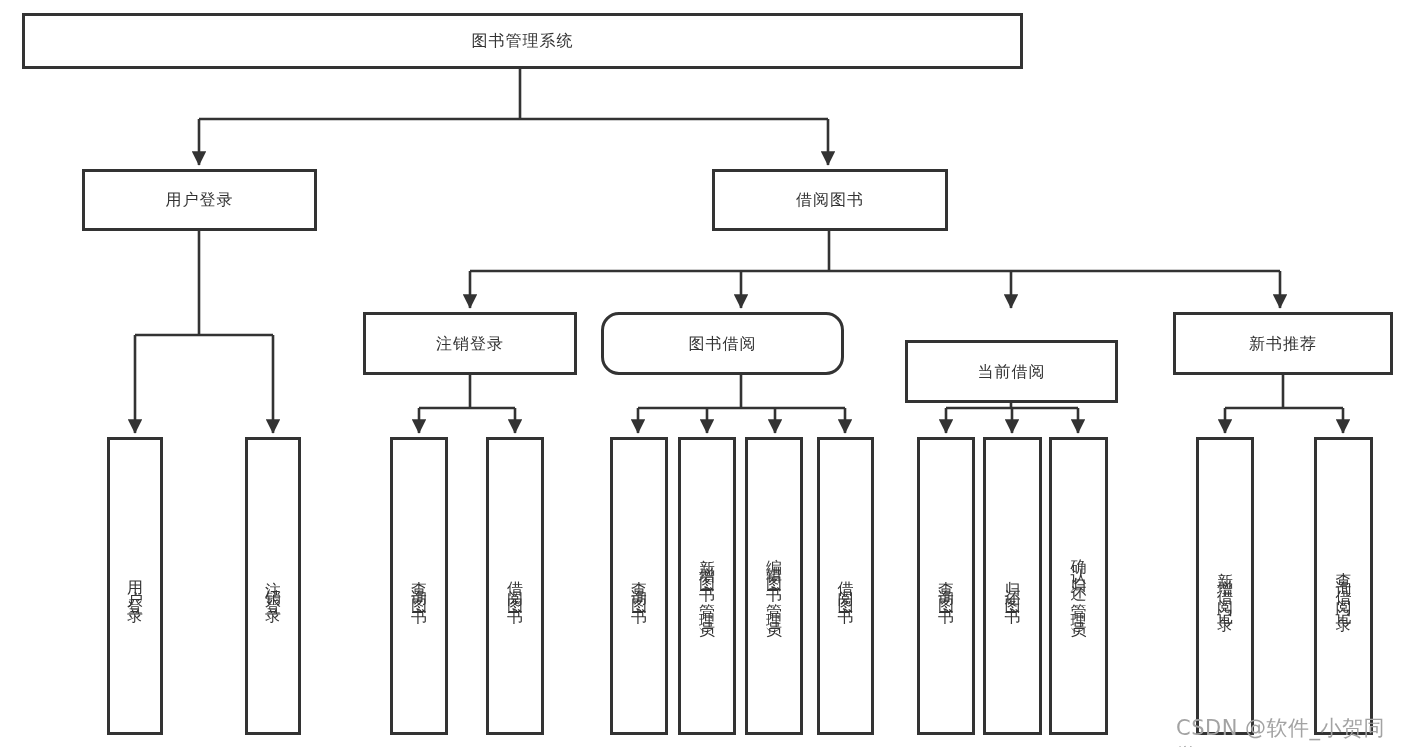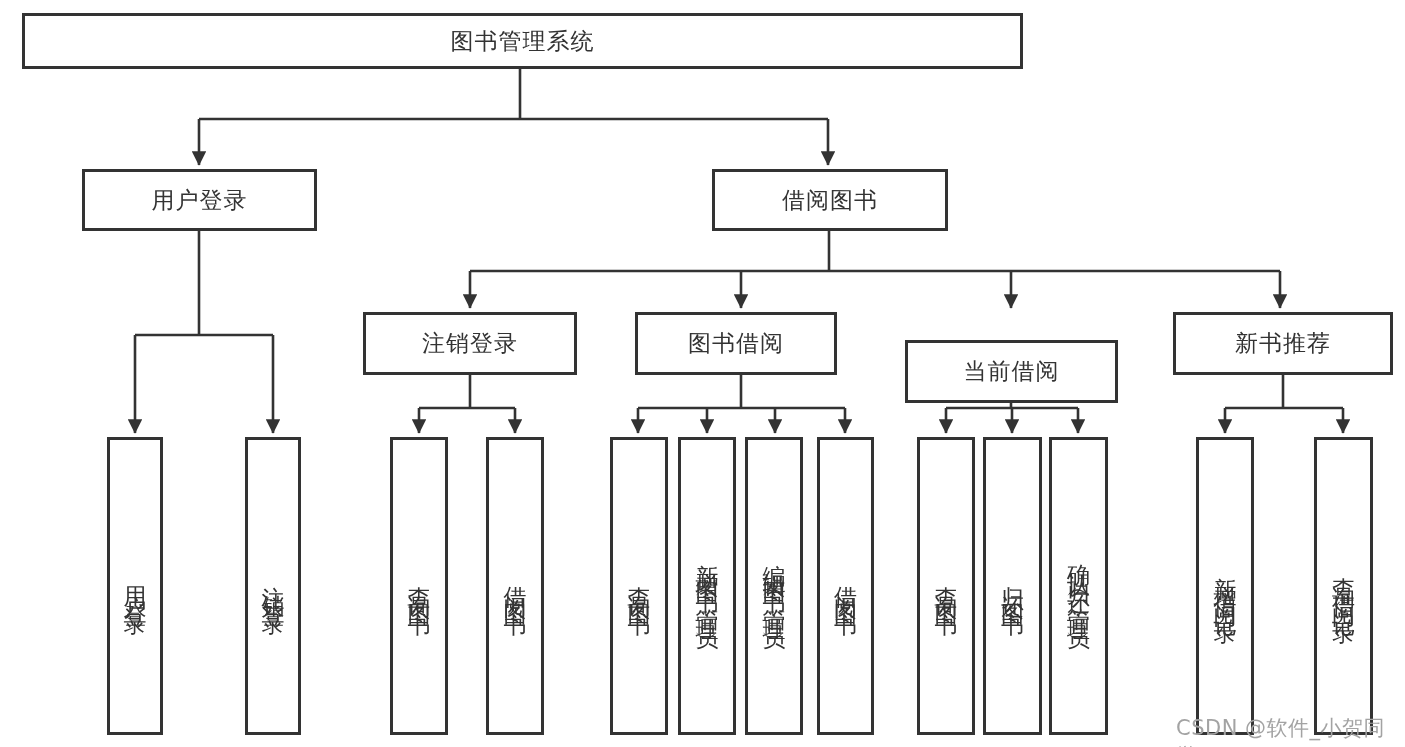--- a/index.html
+++ b/index.html
@@ -19,21 +19,21 @@
   #connectors line { stroke: #333333; stroke-width: 2.6; }
   .node {
     position: absolute;
     box-sizing: border-box;
     border: 3px solid #333333;
     background: #ffffff;
     color: #333333;
     display: flex;
     align-items: center;
     justify-content: center;
-    font-size: 23px;
+    font-size: 16px;
     line-height: 1;
     white-space: nowrap;
   }
   .node.h { letter-spacing: 1px; }
   .node.v {
     writing-mode: vertical-rl;
     text-orientation: mixed;
     letter-spacing: 9px;
     white-space: normal;
   }
@@ -99,21 +99,21 @@
     <line x1="1225" y1="408" x2="1225" y2="433" marker-end="url(#arw)"></line>
     <line x1="1343" y1="408" x2="1343" y2="433" marker-end="url(#arw)"></line>
   </svg>
 
   <div class="node h" style="left:22px; top:13px; width:1001px; height:56px;">图书管理系统</div>
 
   <div class="node h" style="left:82px; top:169px; width:235px; height:62px;">用户登录</div>
   <div class="node h" style="left:712px; top:169px; width:236px; height:62px;">借阅图书</div>
 
   <div class="node h" style="left:363px; top:312px; width:214px; height:63px;">注销登录</div>
-  <div class="node h" style="left:635px; top:312px; width:202px; height:63px;">图书借阅</div>
+  <div class="node h" style="left:601px; top:312px; width:243px; height:63px;border-radius:18px;">图书借阅</div>
   <div class="node h" style="left:905px; top:312px; width:213px; height:63px;margin-top:28px;">当前借阅</div>
   <div class="node h" style="left:1173px; top:312px; width:220px; height:63px;">新书推荐</div>
 
   <div class="node v" style="left:107px; top:437px; width:56px; height:298px;">用户登录</div>
   <div class="node v" style="left:245px; top:437px; width:56px; height:298px;">注销登录</div>
 
   <div class="node v" style="left:390px; top:437px; width:58px; height:298px;">查询图书</div>
   <div class="node v" style="left:486px; top:437px; width:58px; height:298px;">借阅图书</div>
 
   <div class="node v" style="left:610px; top:437px; width:58px; height:298px;">查询图书</div>

